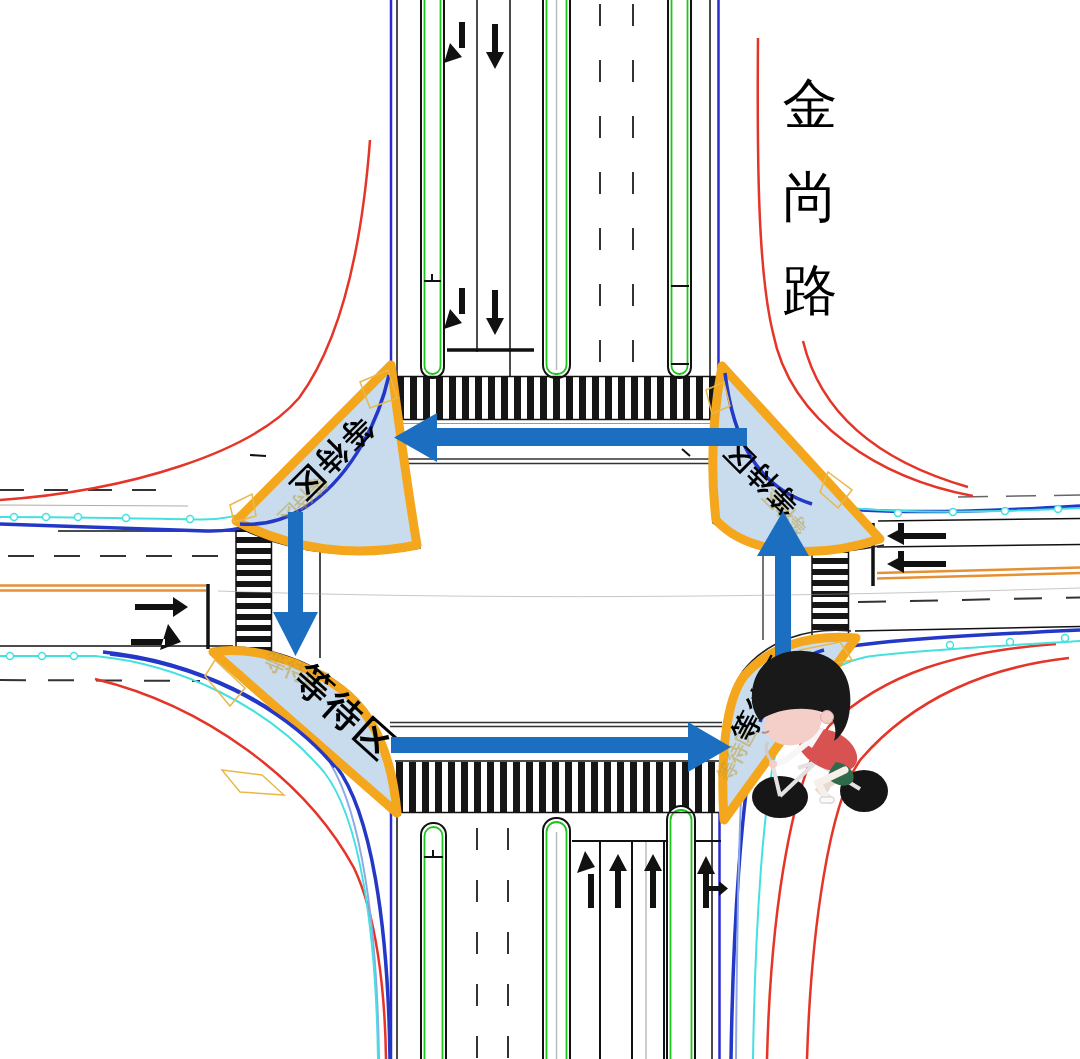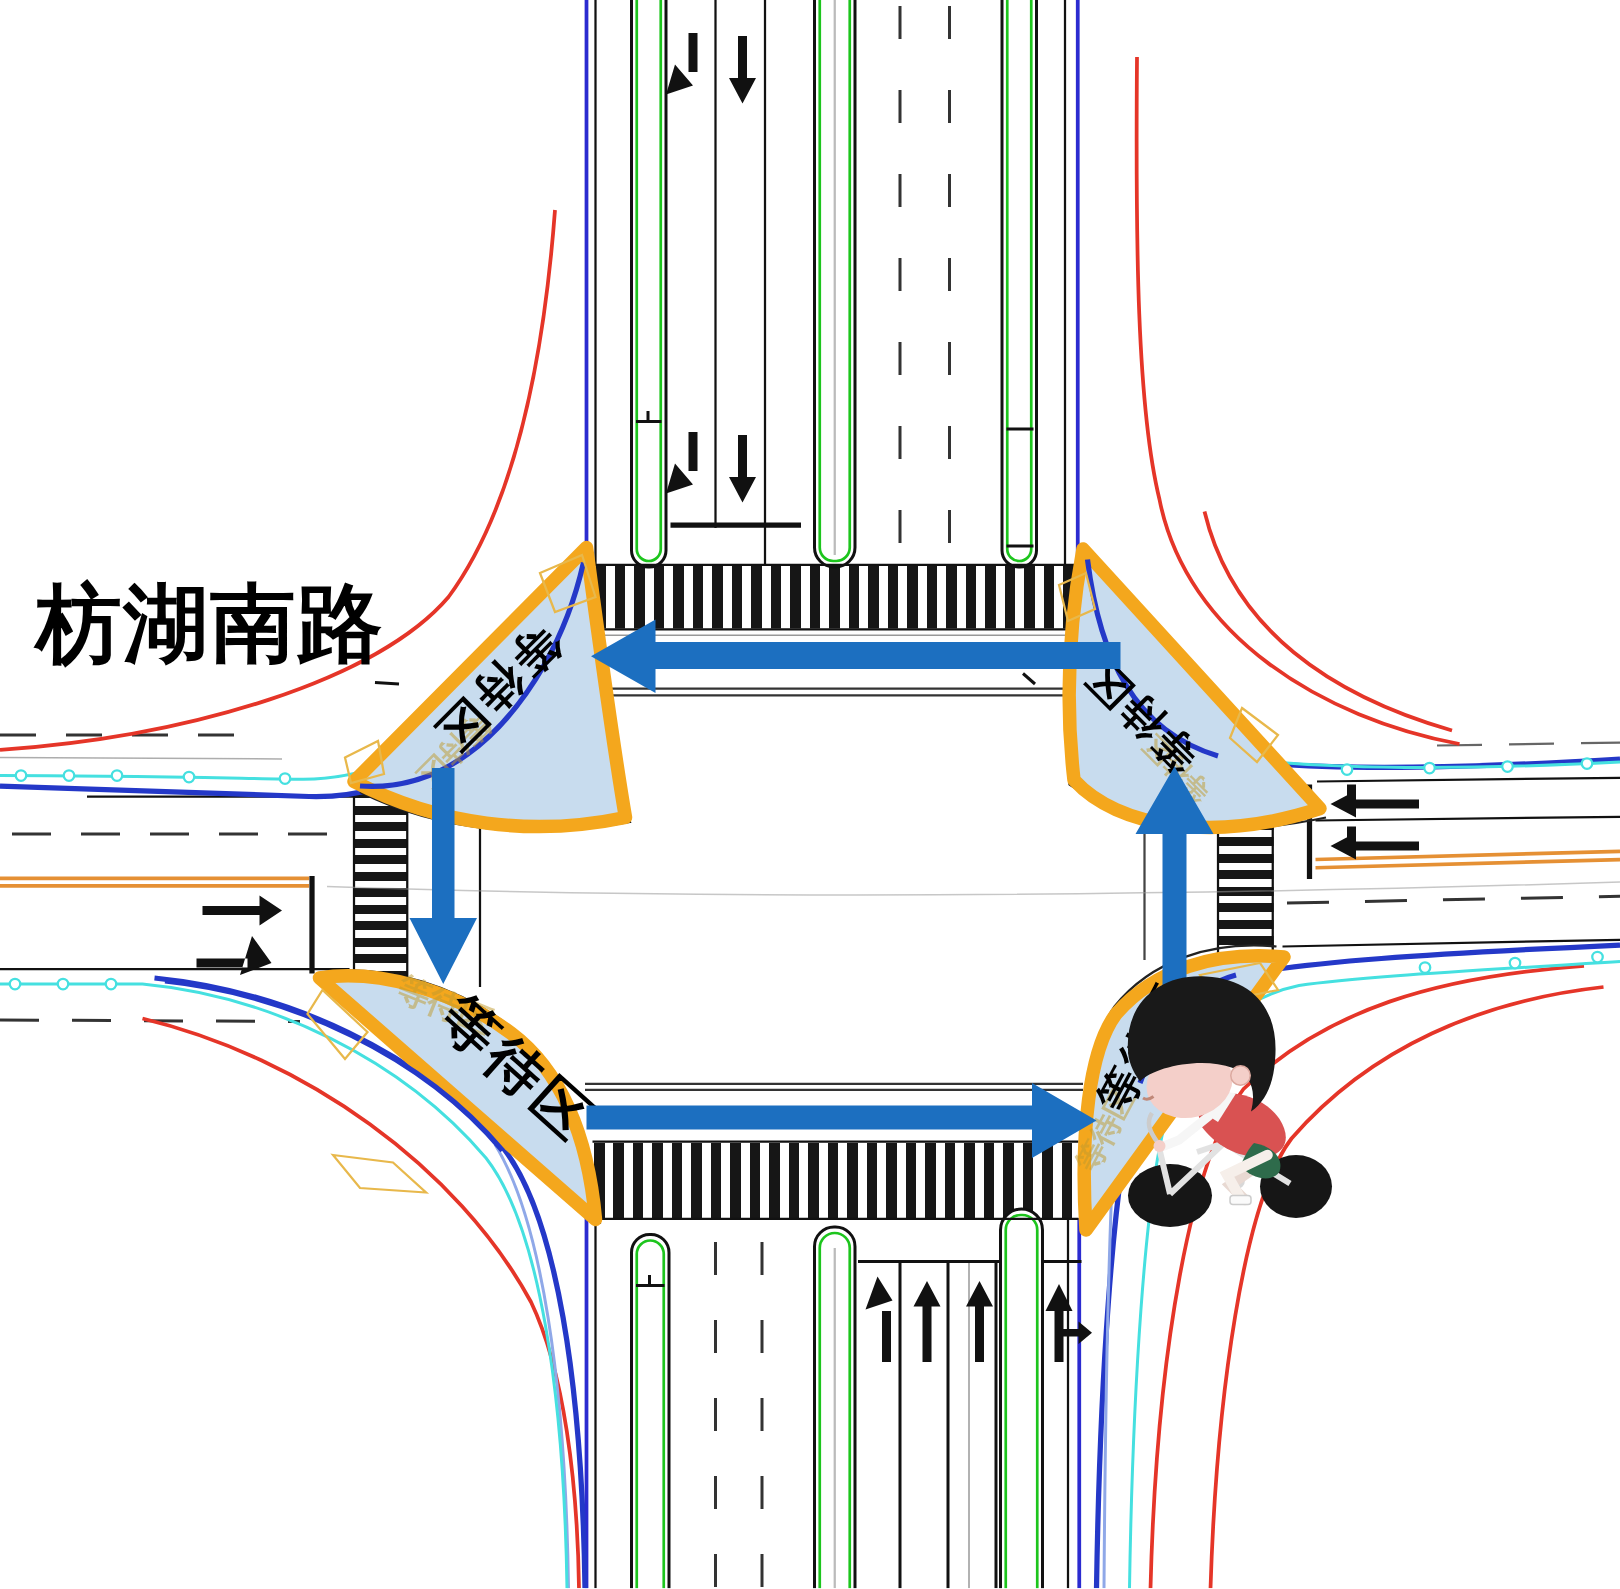--- a/index.html
+++ b/index.html
@@ -242,14 +242,14 @@
       <rect x="820" y="797" width="14" height="6" rx="2" fill="#fafafa" stroke="#ccc" stroke-width="1"></rect>
       <path d="M806,744 L786,760 L776,764" stroke="#F6F6F6" stroke-width="6" stroke-linecap="round" fill="none"></path>
       <circle cx="773" cy="764" r="4" fill="#F4CFC9"></circle>
       <ellipse cx="793" cy="722" rx="29" ry="23" transform="rotate(-14 793 722)" fill="#F4CFC9"></ellipse>
       <path d="M752,700 C750,668 774,649 804,651 C838,653 853,676 850,707 C849,722 844,734 834,741 C838,726 833,716 822,712 C800,704 768,712 760,721 C755,714 752,707 752,700 Z" fill="#191919"></path>
       <circle cx="827" cy="717" r="6.5" fill="#F4CFC9" stroke="#DBA9A0" stroke-width="1"></circle>
       <path d="M769,731 q-4,3 -7,1" stroke="#C08878" stroke-width="2" fill="none"></path>
     </g>
   </svg>
 
-  <div id="label-west-road" class="road-label">枋湖南路</div>
+  <div id="label-north-road" class="road-label">金尚路</div>
 </div>
 
 </body></html>

